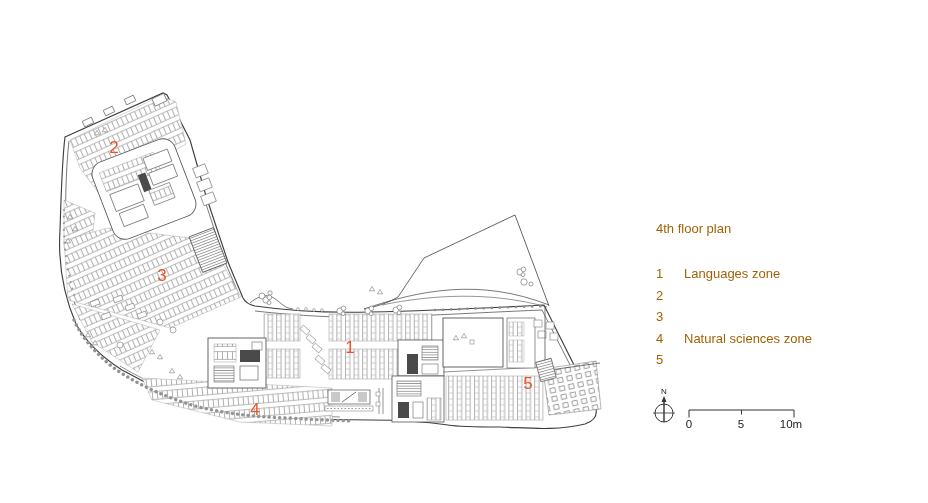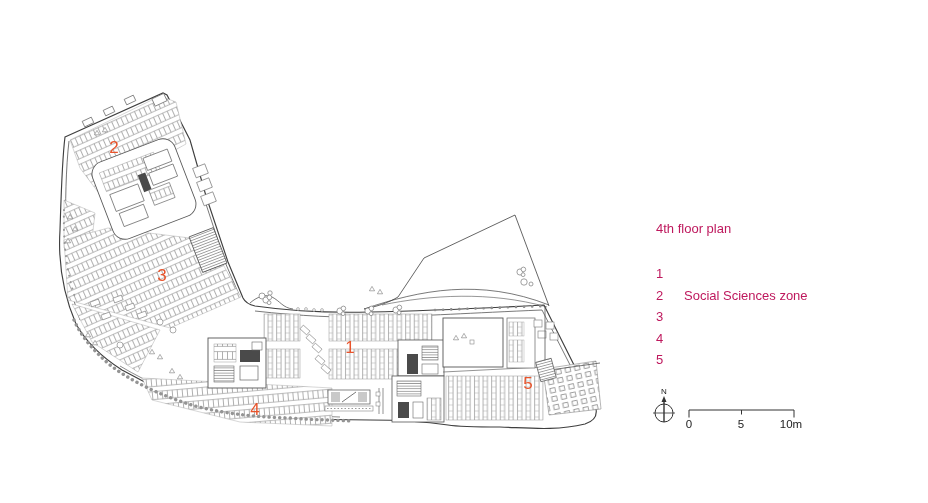--- a/index.html
+++ b/index.html
@@ -1,20 +1,20 @@
 <!DOCTYPE html>
 <html><head>
 <meta charset="utf-8">
 <style>
   html,body{margin:0;padding:0;background:#fff;}
   #stage{position:relative;width:928px;height:503px;background:#fff;overflow:hidden;
          font-family:"Liberation Sans", sans-serif;}
   #plansvg{position:absolute;left:0;top:0;}
   
-  .legend{position:absolute;left:656px;top:220px;width:240px;color:#be185d;
+  .legend{position:absolute;left:656px;top:220px;width:240px;color:#a16207;
           font-size:13px;line-height:17px;}
   .legend-title{margin:0 0 28px 0;}
   .legend-list{list-style:none;margin:0;padding:0;}
   .legend-list li{display:flex;margin-bottom:4.5px;}
   .legend-list .num{width:28px;flex:0 0 28px;}
   .legend-list .lbl{display:block;width:202px;}
   
   .marker{font-size:17px;text-anchor:middle;}
   .scaletext{font-size:11.5px;fill:#222;text-anchor:middle;}
   .compass-n{font-size:8px;fill:#222;text-anchor:middle;}
@@ -273,30 +273,31 @@
     <text class="scaletext" x="741" y="428">5</text>
     <text class="scaletext" x="791" y="428">10m</text>
   </g>
 </svg>
 
 <div class="legend">
   <div class="legend-title">4th floor plan</div>
   <ul class="legend-list">
     <li>
       <span class="num">1</span>
+      <span class="lbl">Languages zone</span>
     </li>
     <li>
       <span class="num">2</span>
-      <span class="lbl">Social Sciences zone</span>
     </li>
     <li>
       <span class="num">3</span>
     </li>
     <li>
       <span class="num">4</span>
+      <span class="lbl">Natural sciences zone</span>
     </li>
     <li>
       <span class="num">5</span>
     </li>
   </ul>
 </div>
 
 </div>
 
 </body></html>

